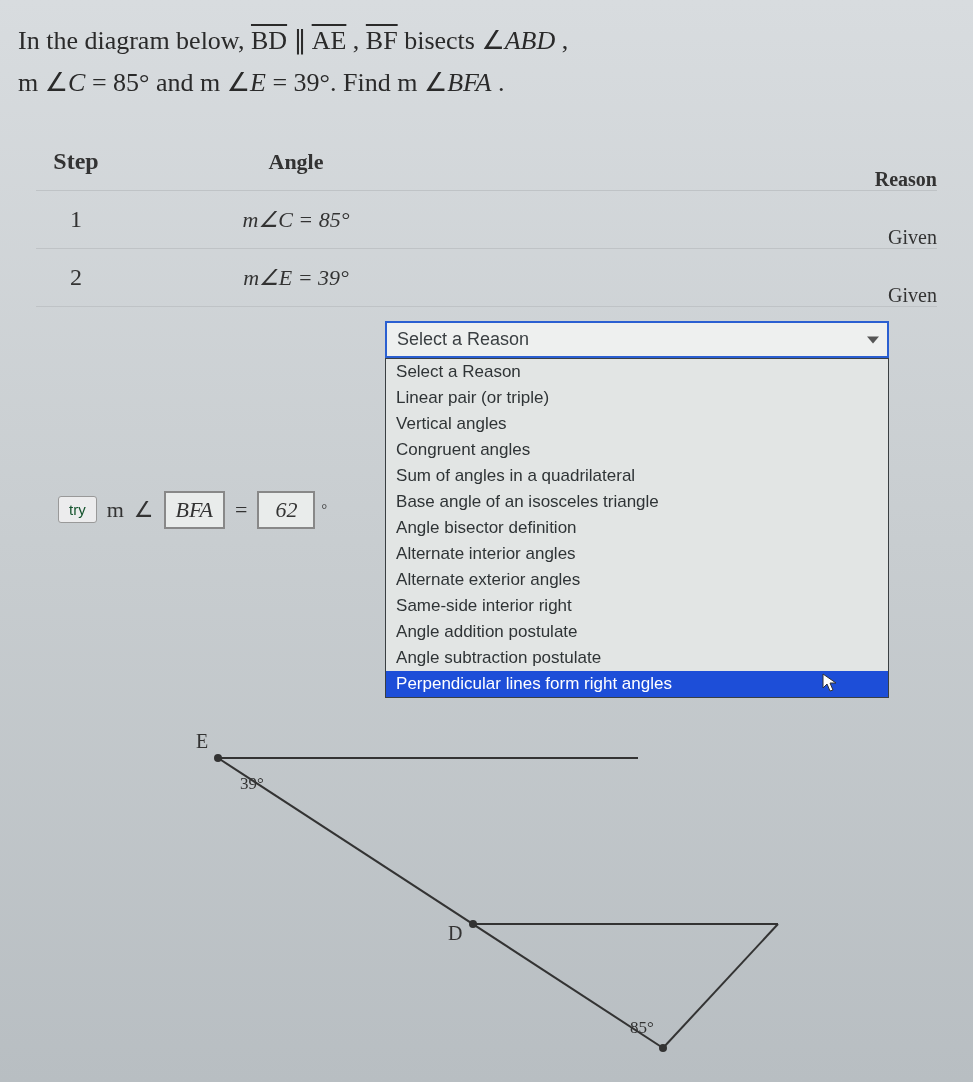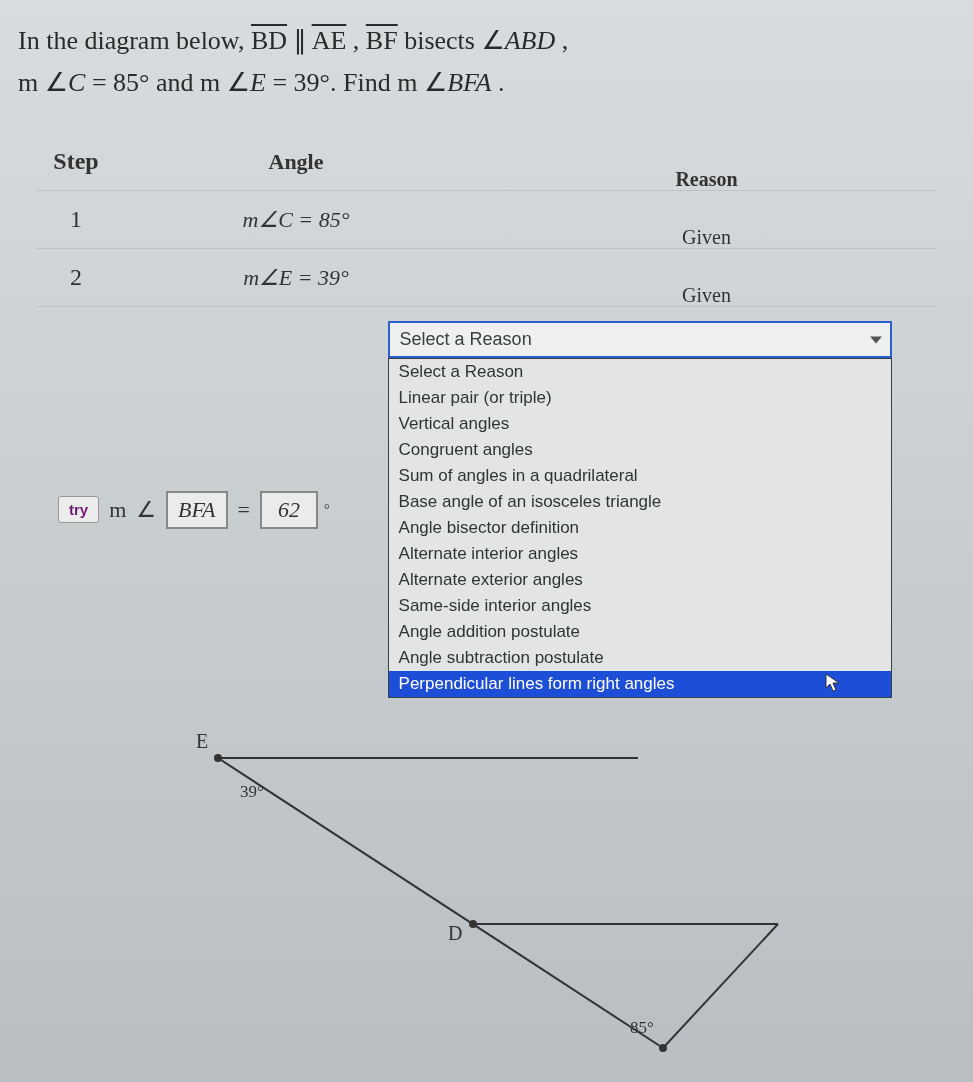--- a/index.html
+++ b/index.html
@@ -13,26 +13,26 @@
   position: relative;
 }
 .problem { font-size: 26px; line-height: 1.6; margin-bottom: 30px; color: #2a2a2a; }
 .overline { text-decoration: overline; }
 
 .table-wrap { margin: 10px 18px 0 18px; }
 .row { display: flex; align-items: center; height: 58px; border-bottom: 1px solid #bfc3c6; }
 .row.header { font-weight: bold; font-size: 20px; }
 .col-step { width: 80px; text-align: center; font-size: 24px; }
 .col-angle { flex: 0 0 360px; text-align: center; font-size: 22px; font-style: italic; }
-.col-reason { flex: 1; text-align: center; font-size: 20px; margin-top: 36px; }
+.col-reason { flex: 1; text-align: right; font-size: 20px; margin-top: 36px; }
 
 .try-row { display: flex; align-items: center; margin-top: 14px; margin-left: 22px; gap: 10px; font-size: 22px; }
 .try-btn {
   font-size: 15px; padding: 4px 10px; border: 1px solid #999; background: #ececed;
-  border-radius: 3px; font-family: sans-serif; color: #701a75; font-weight: bold;
+  border-radius: 3px; font-family: sans-serif; color: #14532d;
 }
 .box {
   border: 2px solid #888; padding: 4px 10px; font-style: italic; background: #e9eceb;
   text-align: center; min-width: 58px; font-family: Georgia, serif;
 }
 .deg-sup { font-size: 14px; vertical-align: super; margin-left: -4px; }
 
 .select-wrap { position: relative; margin-left: 48px; width: 504px; font-family: Arial, sans-serif; }
 .select-head {
   border: 2px solid #2a5fd1; background: #eef0ef; padding: 6px 30px 6px 10px;
@@ -118,21 +118,21 @@
       <div class="dropdown" id="dropdown">
           <div class="opt">Select a Reason</div>
           <div class="opt">Linear pair (or triple)</div>
           <div class="opt">Vertical angles</div>
           <div class="opt">Congruent angles</div>
           <div class="opt">Sum of angles in a quadrilateral</div>
           <div class="opt">Base angle of an isosceles triangle</div>
           <div class="opt">Angle bisector definition</div>
           <div class="opt">Alternate interior angles</div>
           <div class="opt">Alternate exterior angles</div>
-          <div class="opt">Same-side interior angles</div>
+          <div class="opt">Same-side interior right</div>
           <div class="opt">Angle addition postulate</div>
           <div class="opt">Angle subtraction postulate</div>
           <div class="opt hl">Perpendicular lines form right angles<span class="cursor"><svg viewBox="0 0 16 20">
                 <path d="M1 1 L1 15 L5 11 L8 18 L11 17 L8 10 L14 10 Z" fill="#fff" stroke="#333" stroke-width="1"></path>
               </svg></span></div>
         </div>
     </div>
   </div>
 </div>
 
@@ -140,17 +140,17 @@
   <svg width="620" height="360">
     <line x1="40" y1="40" x2="460" y2="40" stroke="#333" stroke-width="2"></line>
     <line x1="40" y1="40" x2="485" y2="330" stroke="#333" stroke-width="2"></line>
     <line x1="295" y1="206" x2="600" y2="206" stroke="#333" stroke-width="2"></line>
     <line x1="600" y1="206" x2="485" y2="330" stroke="#333" stroke-width="2"></line>
     <circle cx="40" cy="40" r="4" fill="#333"></circle>
     <circle cx="295" cy="206" r="4" fill="#333"></circle>
     <circle cx="485" cy="330" r="4" fill="#333"></circle>
   </svg>
   <div class="vlabel" style="left:178px; top:12px;">E</div>
-  <div class="alabel" style="left:222px; top:64px;">39°</div>
+  <div class="alabel" style="left:222px; top:56px;">39°</div>
   <div class="vlabel" style="left:430px; top:204px;">D</div>
 
   <div class="alabel" style="left:612px; top:300px;">85°</div>
 </div>
 
 </body></html>

